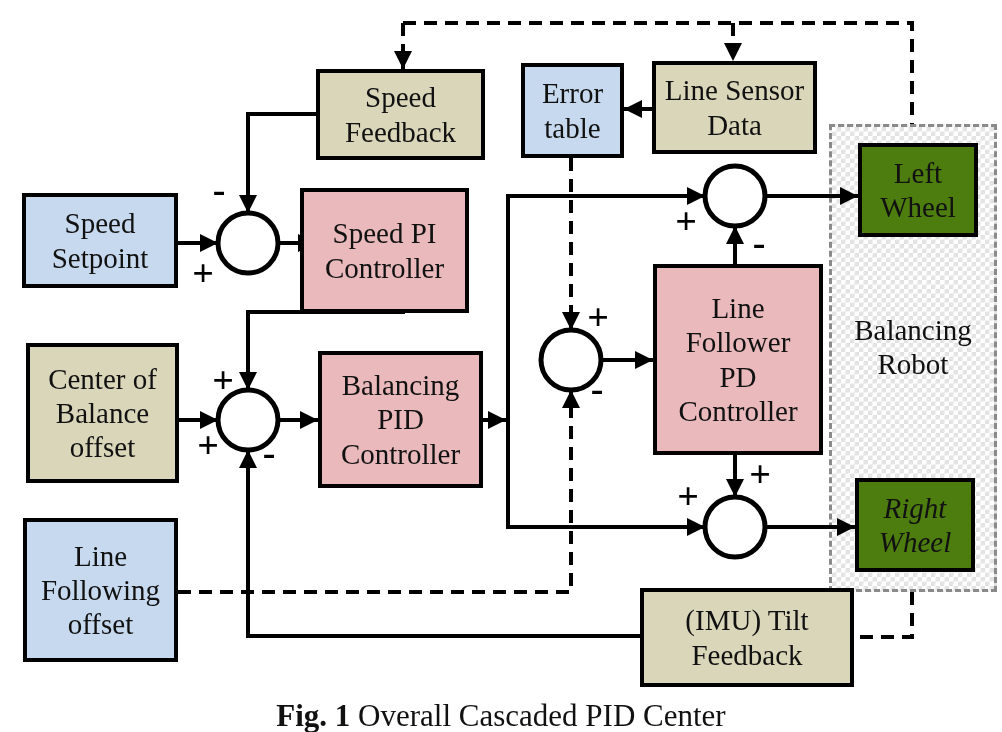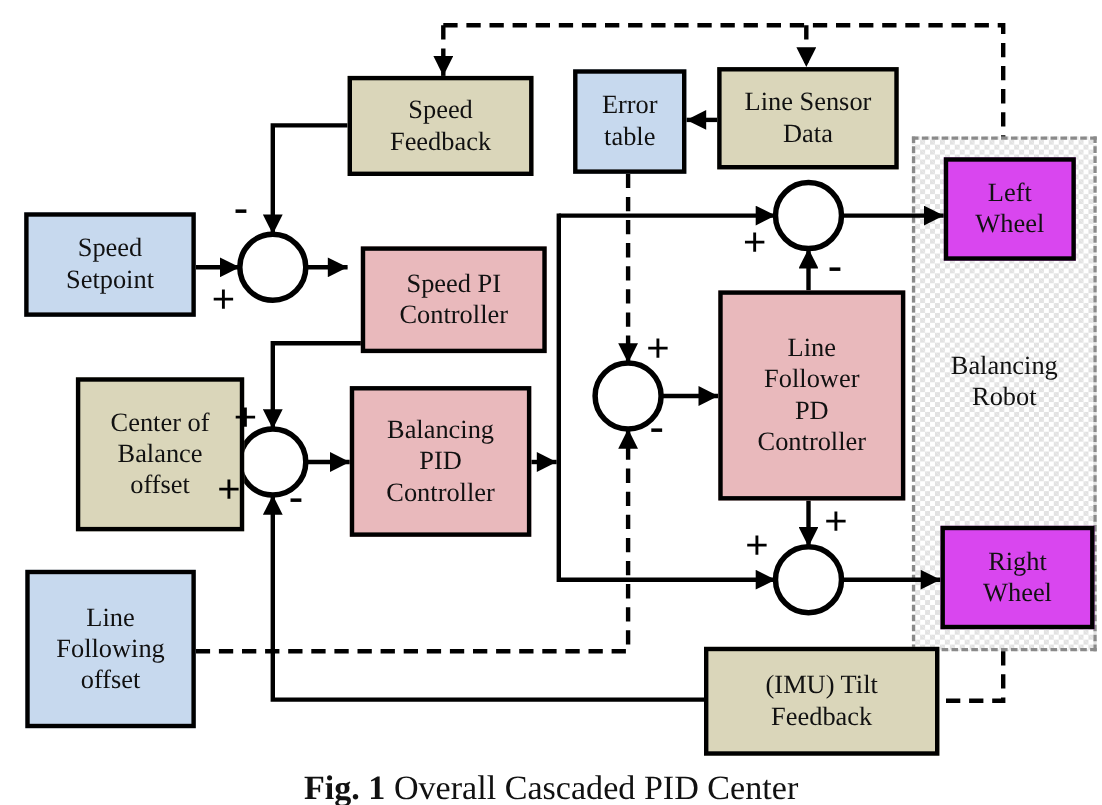--- a/index.html
+++ b/index.html
@@ -5,25 +5,25 @@
   html,body{margin:0;padding:0;background:#fff;}
   .stage{
     position:relative;width:1002px;height:732px;overflow:hidden;background:#fff;
     font-family:"Liberation Serif","DejaVu Serif",serif;color:#111;
   }
   .wires{position:absolute;left:0;top:0;z-index:2;}
   .box{
     position:absolute;z-index:3;box-sizing:border-box;border:4px solid #000;
     display:flex;align-items:center;justify-content:center;text-align:center;
   }
-  .lbl{white-space:pre-line;font-size:24px;line-height:1.18;}
+  .lbl{white-space:pre-line;font-size:29px;line-height:1.18;}
   .c-blue{background:#c7d9ee;}
   .c-tan{background:#dad6ba;}
   .c-pink{background:#e9b9bc;}
-  .c-orange{background:#d946ef;}
+  .c-orange{background:#4d7c0f;}
   .robot{
     position:absolute;z-index:1;box-sizing:border-box;border:3px dashed #8a8a8a;
     background-color:#fff;
     background-image:
       linear-gradient(45deg,#e2e2e2 25%,transparent 25%,transparent 75%,#e2e2e2 75%),
       linear-gradient(45deg,#e2e2e2 25%,transparent 25%,transparent 75%,#e2e2e2 75%);
     background-size:9px 9px;background-position:0 0,4.5px 4.5px;
     display:flex;align-items:center;justify-content:center;text-align:center;
     padding-bottom:22px;
   }
@@ -118,36 +118,36 @@
   <div class="box c-blue" style="left:22px;top:193px;width:156px;height:95px;">
     <span class="lbl">Speed
 Setpoint</span>
   </div>
 
   <div class="box c-tan" style="left:316px;top:69px;width:169px;height:91px;">
     <span class="lbl">Speed
 Feedback</span>
   </div>
 
-  <div class="box c-pink" style="left:328px;top:188px;width:169px;height:97px;margin-top:36px;">
+  <div class="box c-pink" style="left:300px;top:188px;width:169px;height:125px;">
     <span class="lbl">Speed PI
 Controller</span>
   </div>
 
   <div class="box c-blue" style="left:521px;top:63px;width:103px;height:95px;">
     <span class="lbl">Error
 table</span>
   </div>
 
   <div class="box c-tan" style="left:652px;top:61px;width:165px;height:93px;">
     <span class="lbl">Line Sensor
 Data</span>
   </div>
 
-  <div class="box c-tan" style="left:26px;top:343px;width:153px;height:140px;margin-left:43px;">
+  <div class="box c-tan" style="left:26px;top:343px;width:153px;height:140px;">
     <span class="lbl">Center of
 Balance
 offset</span>
   </div>
 
   <div class="box c-pink" style="left:318px;top:351px;width:165px;height:137px;">
     <span class="lbl">Balancing
 PID
 Controller</span>
   </div>
@@ -163,21 +163,21 @@
 Follower
 PD
 Controller</span>
   </div>
 
   <div class="box c-orange" style="left:858px;top:143px;width:120px;height:94px;">
     <span class="lbl">Left
 Wheel</span>
   </div>
 
-  <div class="box c-orange" style="left:855px;top:478px;width:140px;height:94px;">
+  <div class="box c-orange" style="left:855px;top:478px;width:120px;height:94px;font-style:italic;">
     <span class="lbl">Right
 Wheel</span>
   </div>
 
   <div class="box c-tan" style="left:640px;top:588px;width:214px;height:99px;">
     <span class="lbl">(IMU) Tilt
 Feedback</span>
   </div>
 
   <span class="sgn" style="left:219px;top:189px;">-</span>

